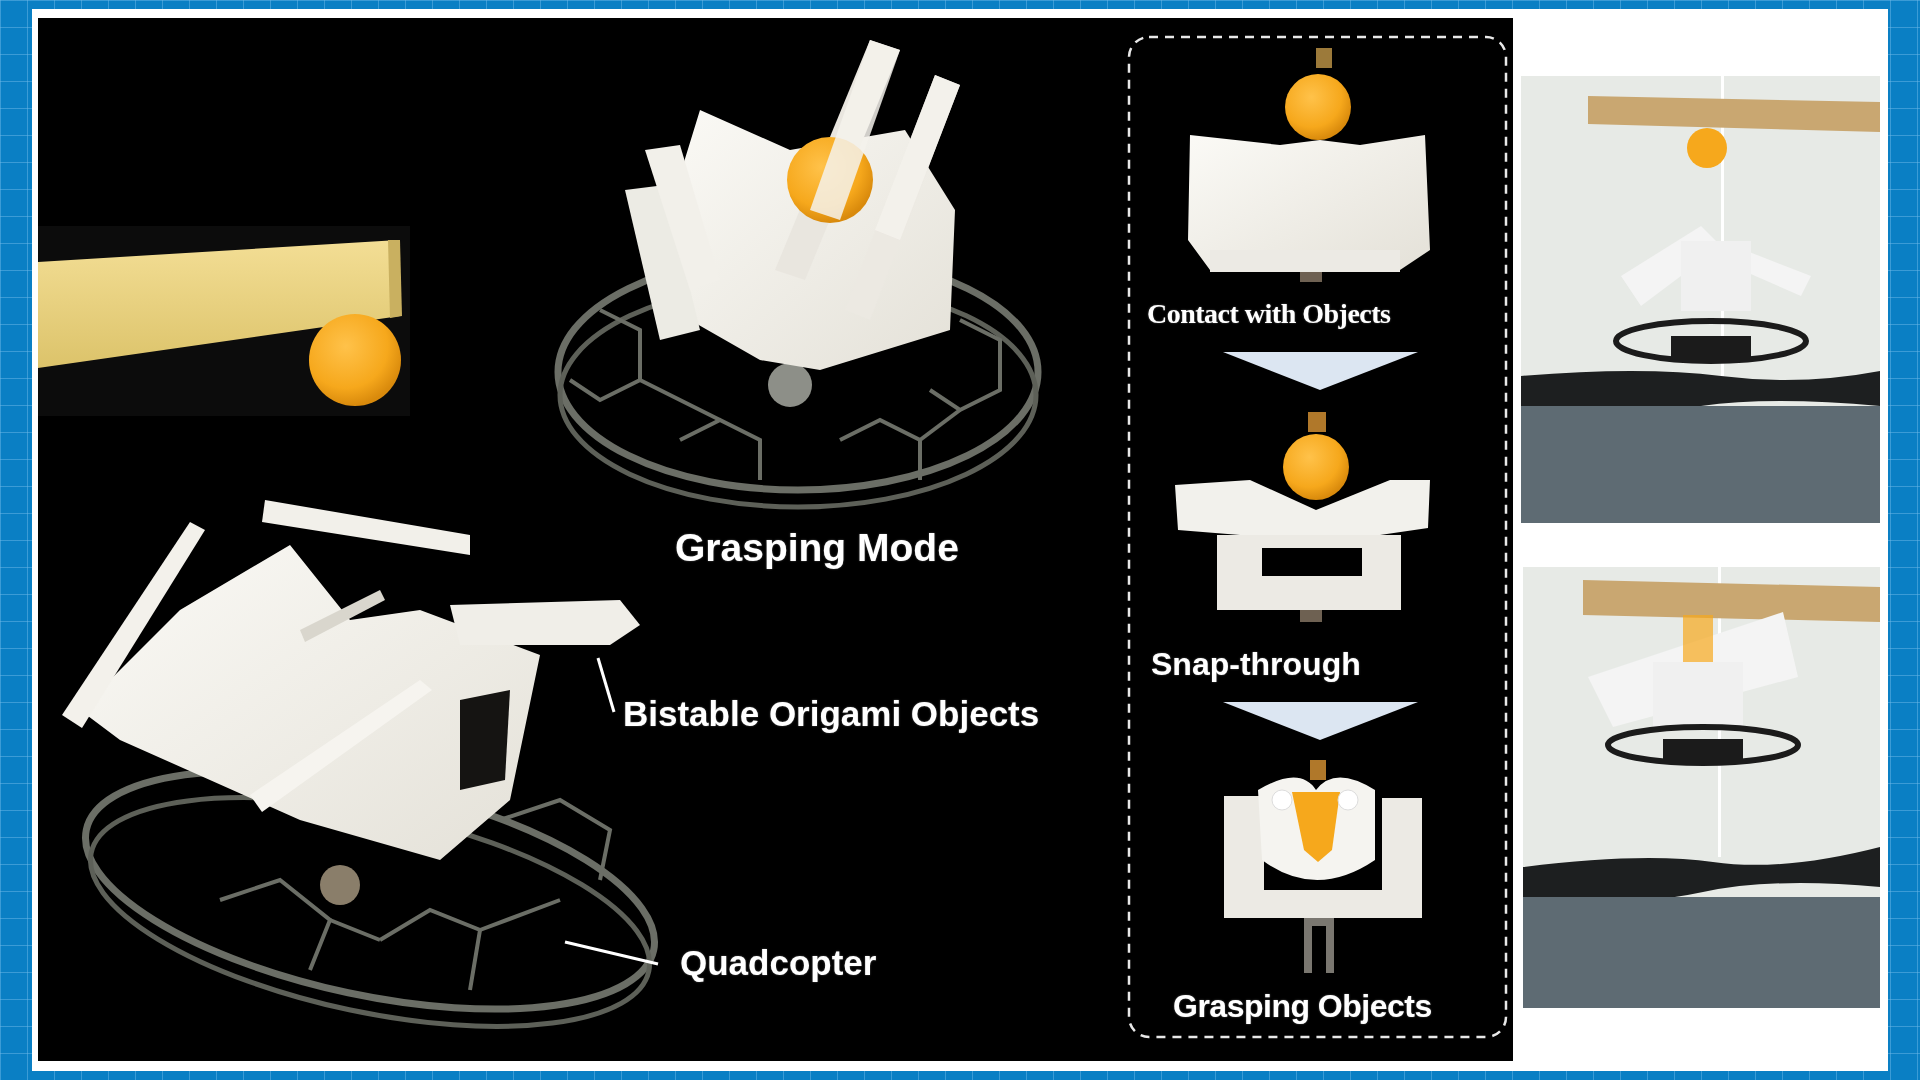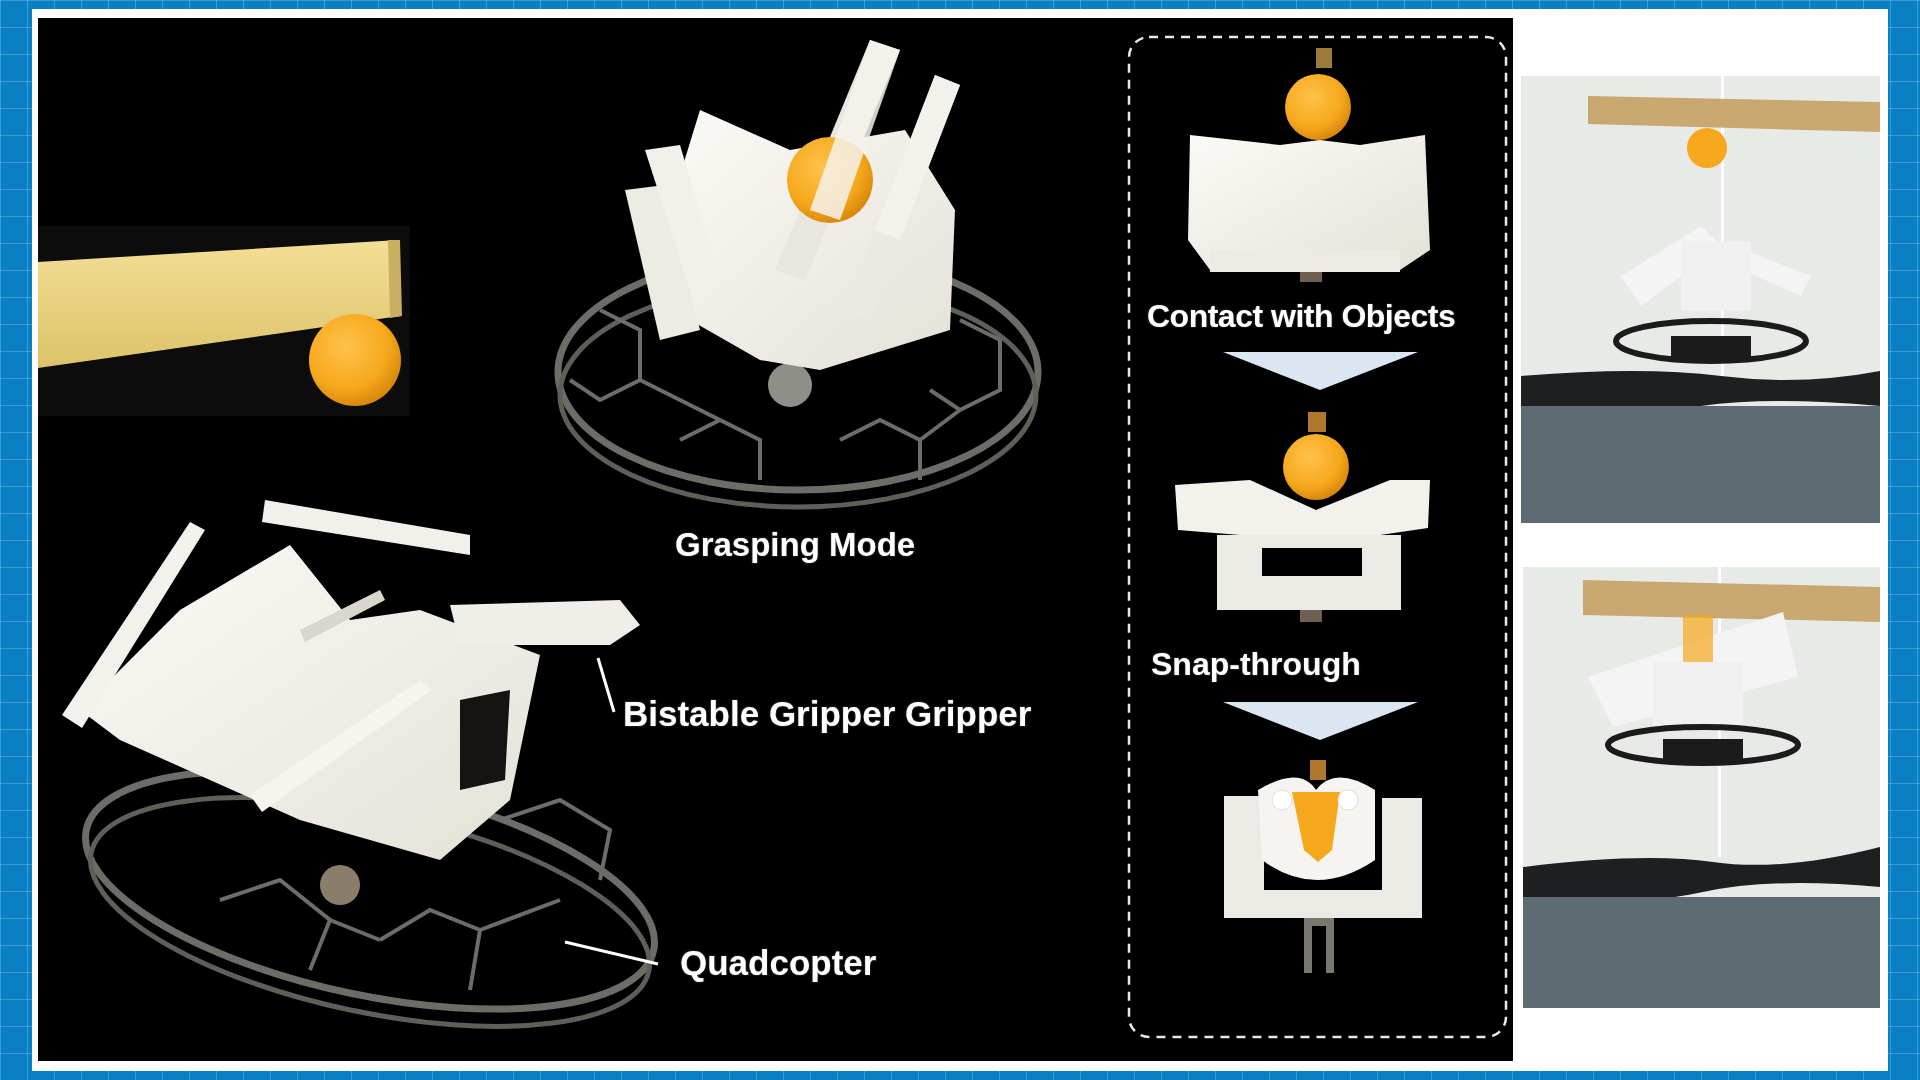--- a/index.html
+++ b/index.html
@@ -135,26 +135,27 @@
       <rect x="1310" y="760" width="16" height="20" fill="#b0782a"></rect>
       <path d="M1292,792 L1340,792 L1332,850 L1318,862 L1304,850 Z" fill="#f6a81c"></path>
       <circle cx="1282" cy="800" r="10" fill="#ffffff" stroke="#dddddd"></circle>
       <circle cx="1348" cy="800" r="10" fill="#ffffff" stroke="#dddddd"></circle>
       <rect x="1304" y="918" width="8" height="55" fill="#7a7770"></rect>
       <rect x="1326" y="918" width="8" height="55" fill="#7a7770"></rect>
       <rect x="1304" y="918" width="30" height="8" fill="#7a7770"></rect>
     </g>
   </svg>
 
-  <div class="label" style="left:637px; top:508px; font-size:33px;">Grasping Mode</div>
-  <div class="label" style="left:585px; top:676px; font-size:35px;">Bistable Gripper Gripper</div>
+  <div class="label" style="left:637px; top:508px; font-size:39px;">Grasping Mode</div>
+  <div class="label" style="left:585px; top:676px; font-size:35px;">Bistable Origami Objects</div>
   <div class="label" style="left:642px; top:925px; font-size:35px;text-align:center;">Quadcopter</div>
 
-  <div class="label" style="left:1109px; top:280px; font-size:32px; letter-spacing:-0.5px;">Contact with Objects</div>
+  <div class="label" style="left:1109px; top:280px; font-size:28px; letter-spacing:-0.5px;font-family:Liberation Serif, serif;">Contact with Objects</div>
   <div class="label" style="left:1113px; top:628px; font-size:32px;">Snap-through</div>
+  <div class="label" style="left:1135px; top:970px; font-size:32px; letter-spacing:-0.5px;">Grasping Objects</div>
 </div>
 
 <div class="photo" style="left:1521px; top:76px; width:359px; height:447px;">
   <svg width="359" height="447" viewBox="0 0 359 447">
     <rect x="0" y="0" width="359" height="447" fill="#e7eae6"></rect>
     <rect x="200" y="0" width="3" height="300" fill="#ffffff"></rect>
     <path d="M0,300 Q120,290 200,300 T359,295 L359,330 Q250,320 180,330 T0,335 Z" fill="#1d1f20"></path>
     <rect x="0" y="330" width="359" height="117" fill="#5e6b73"></rect>
     <polygon points="67,20 359,26 359,56 67,48" fill="#c9a771"></polygon>
     <circle cx="186" cy="72" r="20" fill="#f6a81c"></circle>

